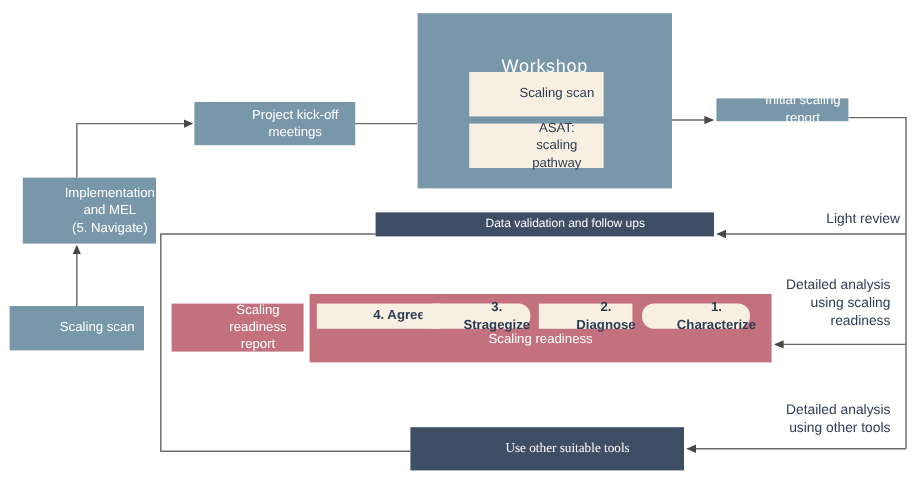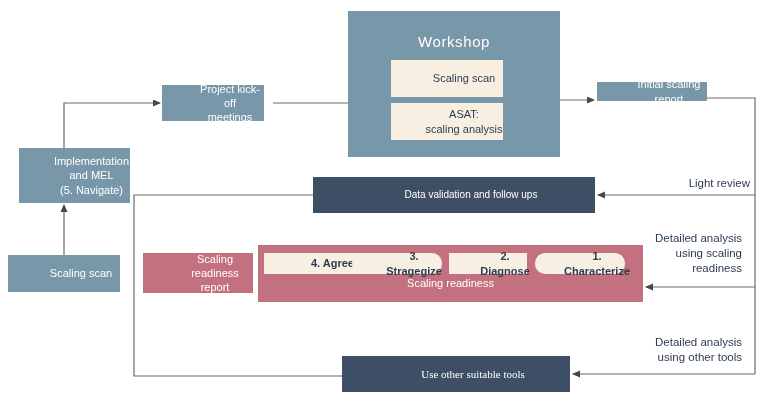--- a/index.html
+++ b/index.html
@@ -16,30 +16,30 @@
     text-align:center; white-space:pre-line; box-sizing:border-box;
     font-size:11px; line-height:1.28;padding-left:34px;
   }
   .steel{background:var(--steel); color:var(--white);}
   .navy{background:var(--navy); color:var(--white);}
   .pinkbox{background:var(--pink); color:var(--white);}
   .creambox{background:var(--cream); color:var(--ink); font-weight:600;}
   .panel{position:absolute; box-sizing:border-box;}
   #workshop-panel{left:348px; top:11px; width:212px; height:146px; background:var(--steel);}
   #workshop-title{
-    position:absolute; left:0; top:22px; width:100%; text-align:center;
+    position:absolute; left:0; top:36px; width:100%; text-align:center;
     color:var(--white); font-size:15px; letter-spacing:.6px;
   }
   #workshop-scan{left:43px; top:49px; width:112px; height:37px;}
   #workshop-asat{left:43px; top:92px; width:112px; height:37px;}
   #node-scaling-scan-left{left:8px; top:255px; width:112px; height:37px;}
   #node-implementation{left:19px; top:148px; width:111px; height:55px;}
-  #node-kickoff{left:162px; top:85px; width:102px; height:36px;}
+  #node-kickoff{left:162px; top:85px; width:134px; height:36px;}
   #node-initial-report{left:597px; top:82px; width:110px; height:19px;}
-  #node-data-validation{left:313px; top:177px; width:282px; height:36px; font-size:10px;}
+  #node-data-validation{left:313px; top:177px; width:282px; height:20px; font-size:10px;}
   #node-readiness-report{left:143px; top:253px; width:110px; height:40px;}
   #readiness-panel{left:258px; top:245px; width:385px; height:57px; background:var(--pink);}
   .step{position:absolute; top:8px; height:21px;}
   #step-agree{left:6px; width:103px;text-align:right;}
   #step-strategize{left:94px; width:90px;border-radius:10px;}
   #step-diagnose{left:191px; width:78px;}
   #step-characterize{left:277px; width:90px;border-radius:10px;}
   
   #readiness-label-wrap{position:absolute; left:258px; top:277px; width:385px; text-align:center;
     color:var(--white); font-size:11px;}
@@ -101,21 +101,21 @@
   <div class="node steel" id="node-implementation">Implementation
 and MEL
 (5. Navigate)</div>
   <div class="node steel" id="node-kickoff">Project kick-off
 meetings</div>
 
   <div class="panel" id="workshop-panel">
     <div id="workshop-title">Workshop</div>
     <div class="node creambox" id="workshop-scan" style="font-weight:normal">Scaling scan</div>
     <div class="node creambox" id="workshop-asat" style="font-weight:normal">ASAT:
-scaling analysis</div>
+scaling pathway</div>
   </div>
 
   <div class="node steel" id="node-initial-report">Initial scaling
 report</div>
 
   <div class="node navy" id="node-data-validation">Data validation and follow ups</div>
 
   <div class="node pinkbox" id="node-readiness-report">Scaling readiness
 report</div>
   <div class="panel" id="readiness-panel">

